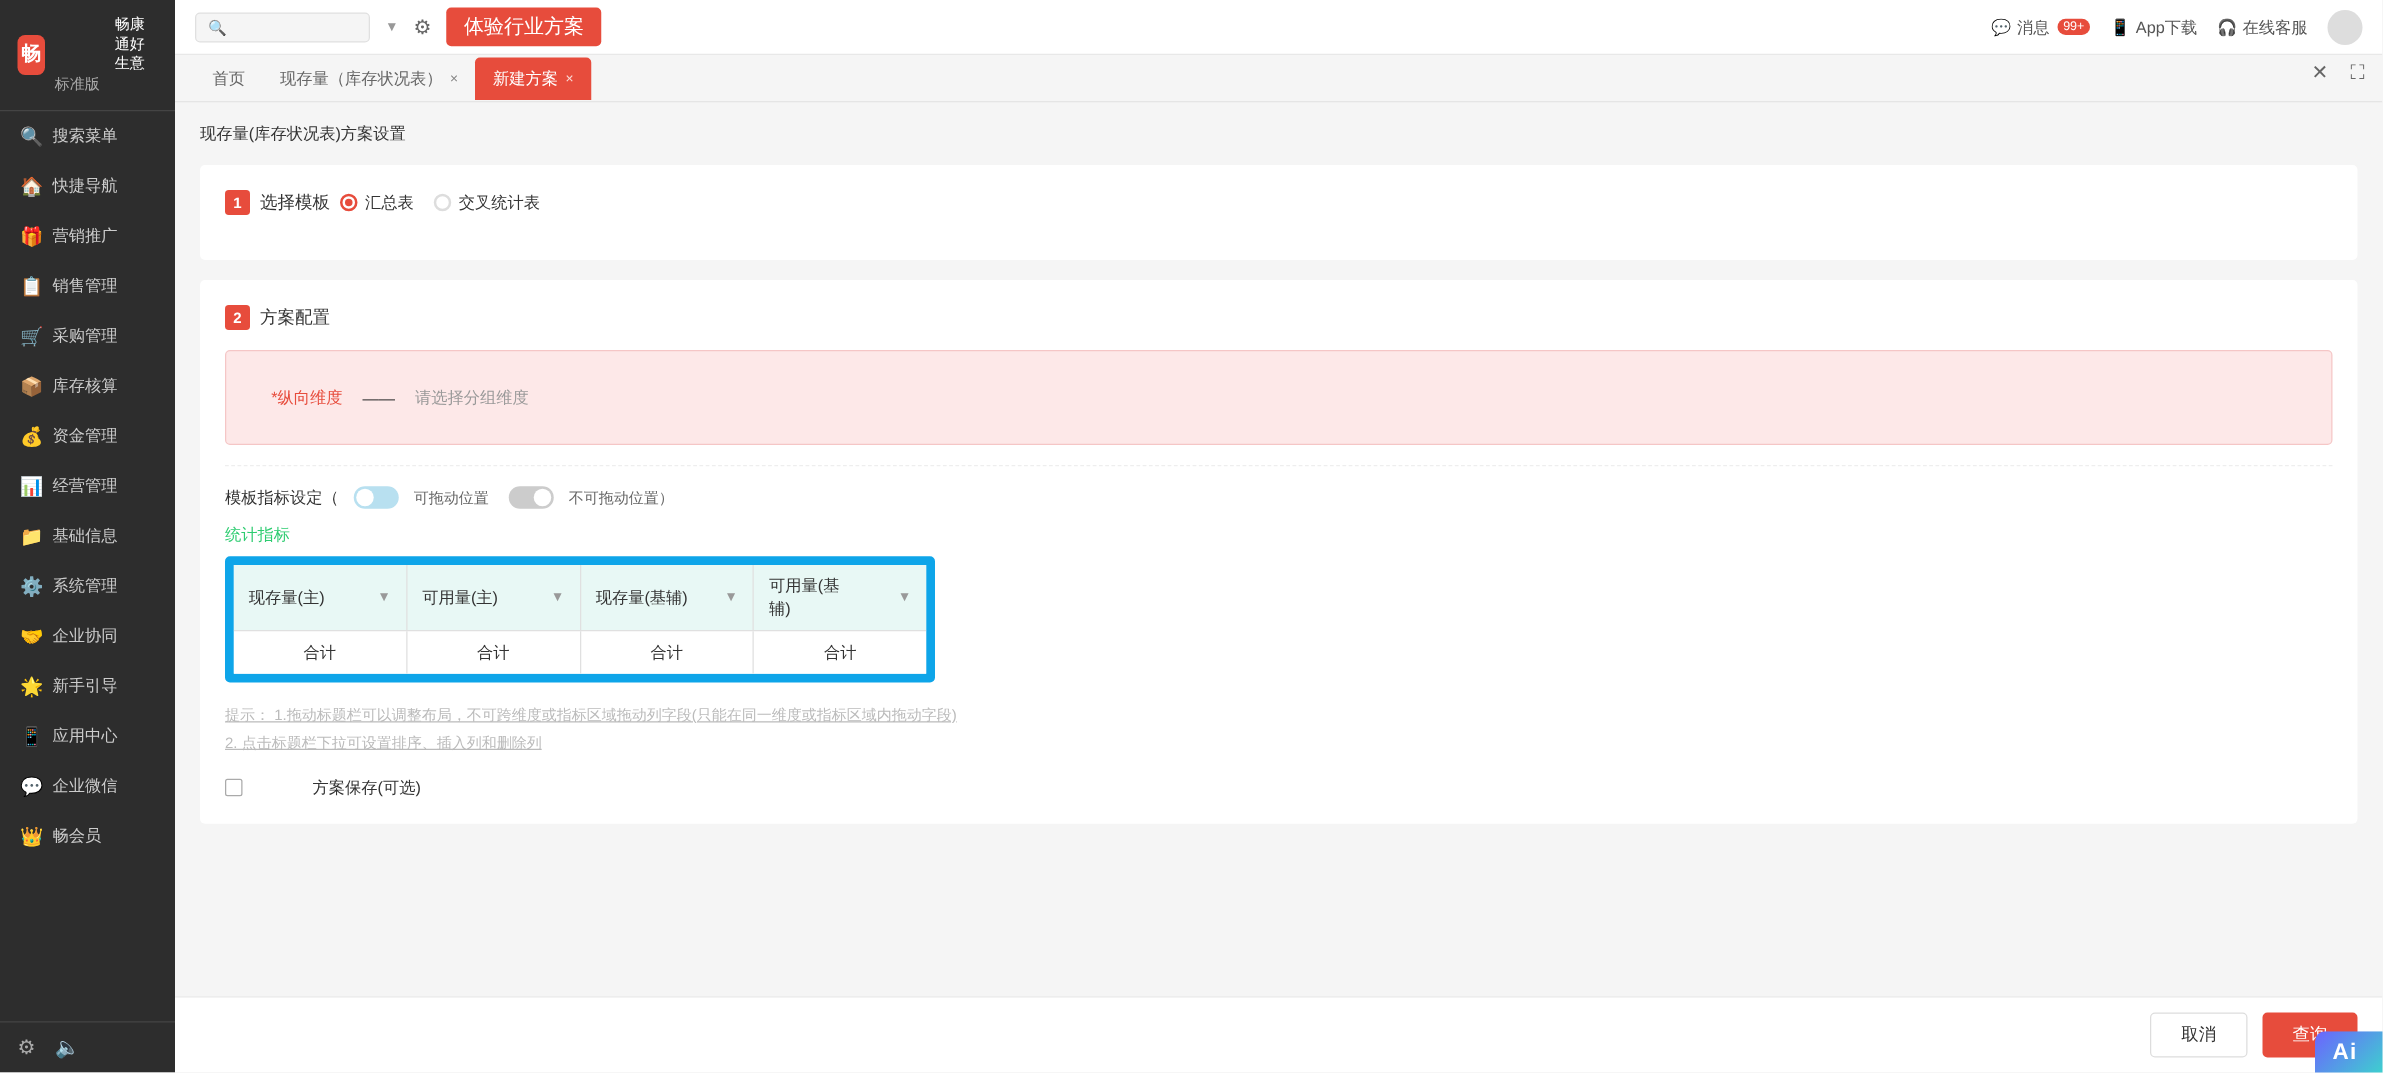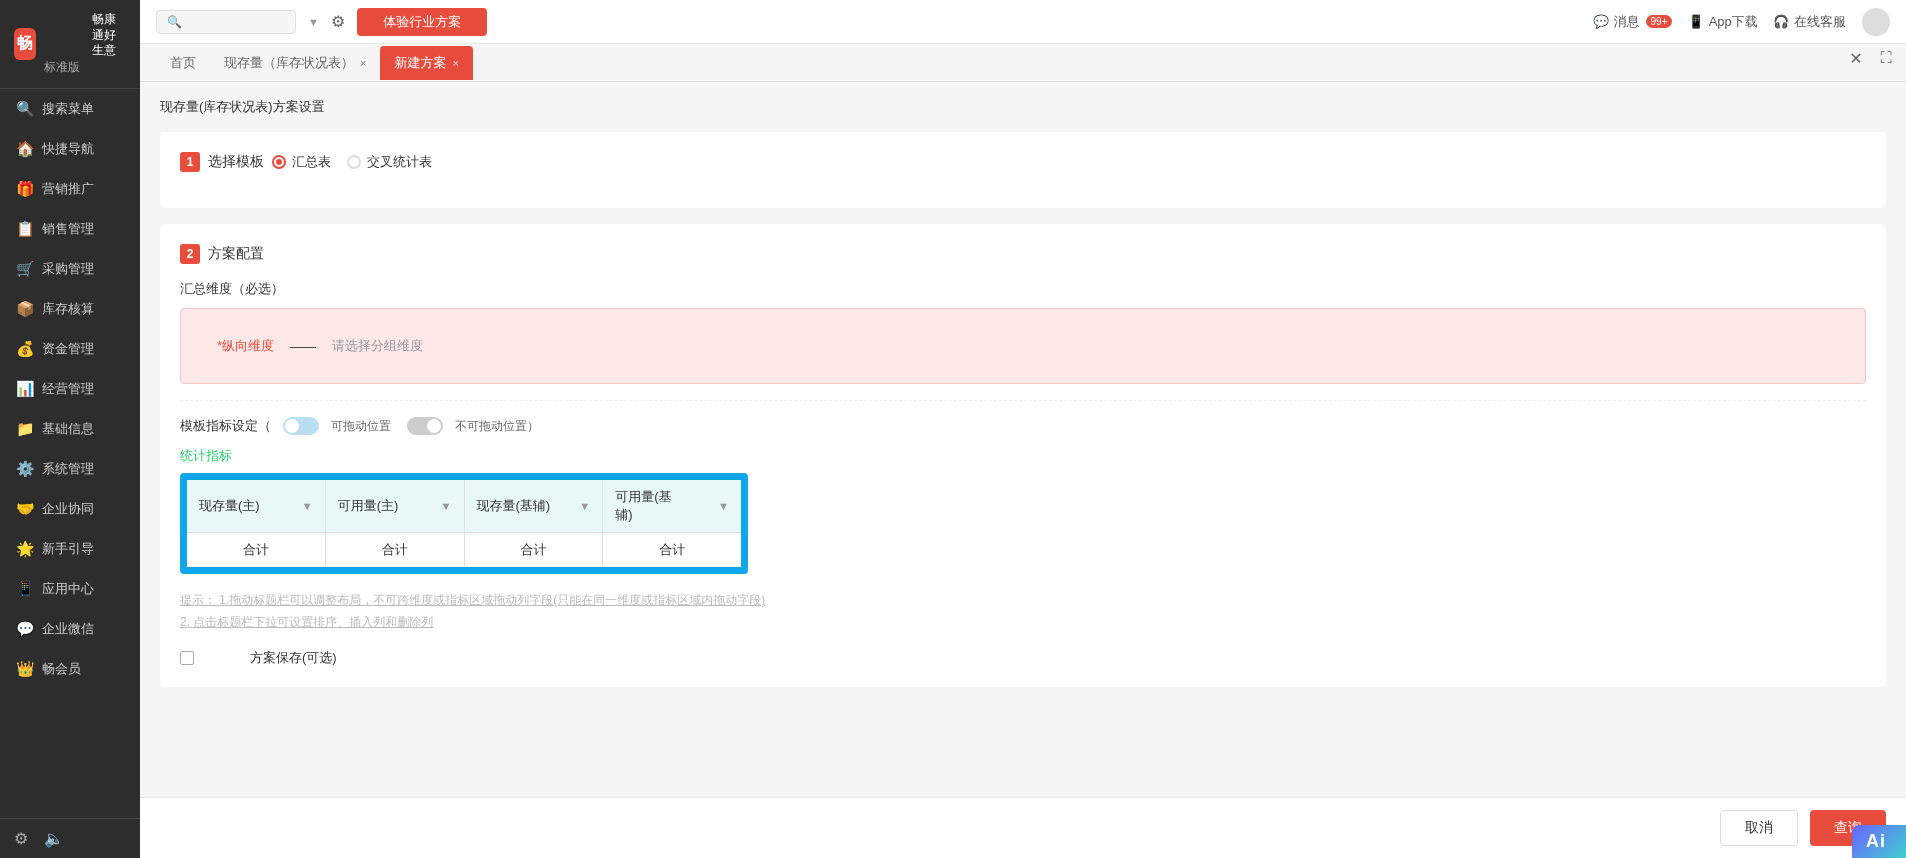--- a/index.html
+++ b/index.html
@@ -84,23 +84,23 @@
     .topbar-search input {
       border: none; background: transparent; outline: none; font-size: 12px; color: #666; width: 100%;
     }
     .topbar-dropdown-icon { color: #999; font-size: 11px; cursor: pointer; }
     .topbar-gear { color: #666; cursor: pointer; font-size: 16px; }
     .topbar-trial-btn {
       background: #e74c3c;
       color: white;
       border: none;
       border-radius: 4px;
-      padding: 5px 26px;
-      cursor: pointer;
-      font-size: 13px;
+      padding: 5px 14px;
+      cursor: pointer;
+      font-size: 16px;
     }
     .topbar-spacer { flex: 1; }
     .topbar-right { display: flex; align-items: center; gap: 16px; }
     .topbar-right-item { display: flex; align-items: center; gap: 4px; color: #555; font-size: 13px; cursor: pointer; }
     .badge {
       background: #e74c3c;
       color: white;
       border-radius: 8px;
       padding: 1px 5px;
       font-size: 10px;
@@ -551,21 +551,20 @@
         </div>
       </div>
     </div>
 
     <div class="section">
       <div class="section-header">
         <div class="step-badge">2</div>
         <div class="section-header-title">方案配置</div>
       </div>
 
-      <div class="dim-label">汇总维度（必选）</div>
 
       <div class="dim-box">
         <span class="dim-required">*纵向维度</span>
         <span class="dim-separator">——</span>
         <span class="dim-placeholder">请选择分组维度</span>
       </div>
 
       <div class="template-row">
         <span>模板指标设定（</span>
         <div class="toggle-pill"></div>

